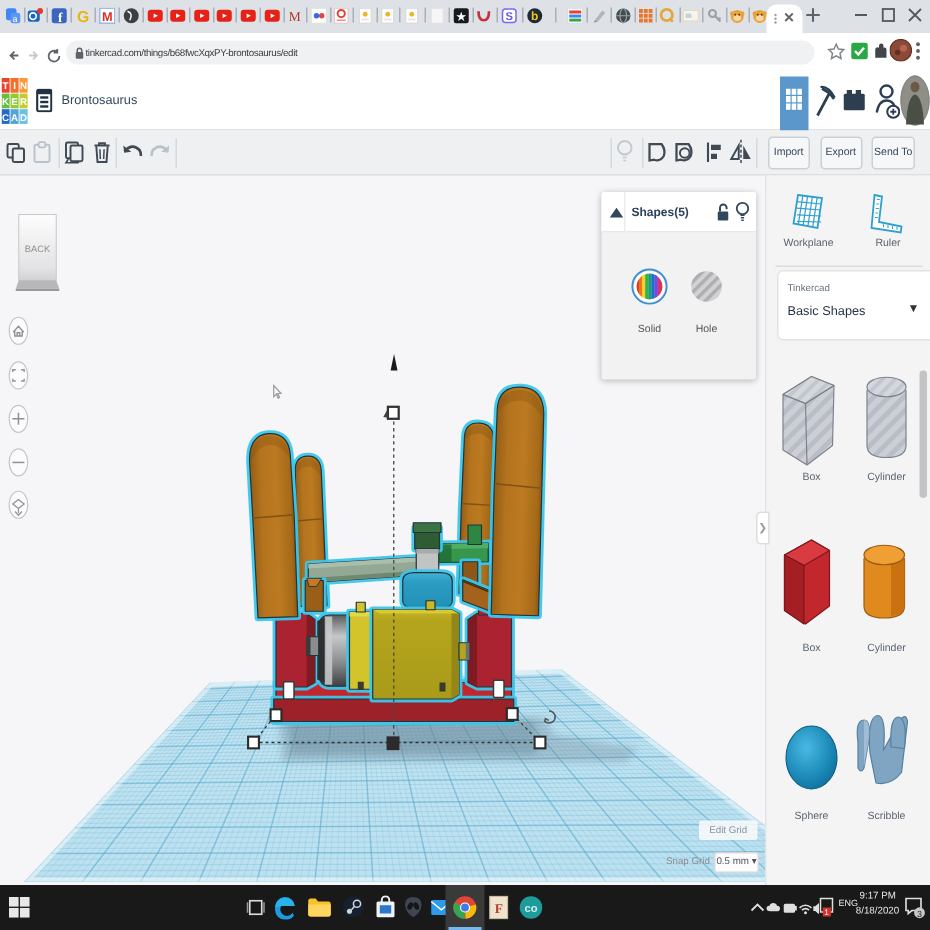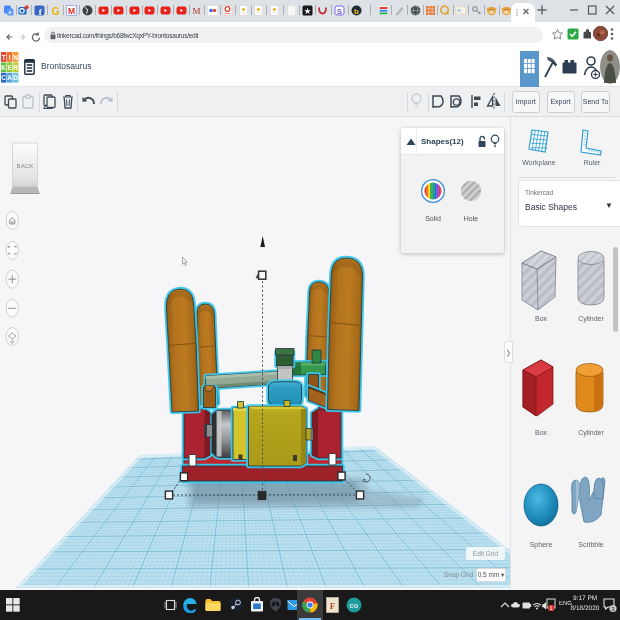--- a/index.html
+++ b/index.html
@@ -789,21 +789,21 @@
       <path d="M 66 128 Q 71 128 69 143 L 66 160" fill="#acc8dc" opacity="0.7"></path>
     </svg>
     <div class="abs" style="left:613px;top:247px;width:5px;height:85px;background:#c3c3c6;border-radius:3px;"></div>
     <div class="abs" style="left:504px;top:341px;width:9px;height:22px;background:#fff;border:1px solid #ddd;border-radius:3px 0 0 3px;font-size:7px;color:#999;text-align:center;line-height:22px;">❯</div>
     <div id="panel">
       <div id="panelhead"></div>
       <svg class="abs" style="left:5px;top:9.5px;" width="10" height="8">
         <polygon points="5,0.5 9.5,7 0.5,7" fill="#31475c"></polygon>
       </svg>
       <div class="abs" style="left:15px;top:0;width:1px;height:27px;background:#ededee;"></div>
-      <div class="abs" style="left:20px;top:9px;font-size:8px;font-weight:bold;color:#2c4257;">Shapes(12)</div>
+      <div class="abs" style="left:20px;top:9px;font-size:8px;font-weight:bold;color:#2c4257;">Shapes(5)</div>
       <svg class="abs" style="left:76px;top:7px;" width="10" height="13">
         <rect x="1.5" y="6" width="7" height="6" rx="0.8" fill="#31475c"></rect>
         <path d="M 3 6 V 3.5 A 2.2 2.2 0 0 1 7.4 3.5 V 4.5" stroke="#31475c" stroke-width="1.3" fill="none"></path>
       </svg>
       <svg class="abs" style="left:89px;top:6px;" width="10" height="15">
         <circle cx="5" cy="5" r="3.8" fill="none" stroke="#31475c" stroke-width="1.2"></circle>
         <path d="M 3.6 9.5 H 6.4 M 3.9 11.2 H 6.1 M 4.2 12.8 H 5.8" stroke="#31475c" stroke-width="1"></path>
       </svg>
       <svg class="abs" style="left:0;top:27px;" width="103" height="98">
         <defs>

